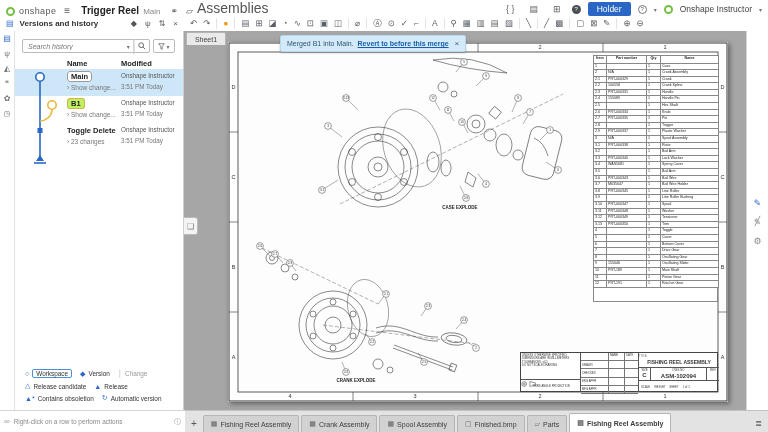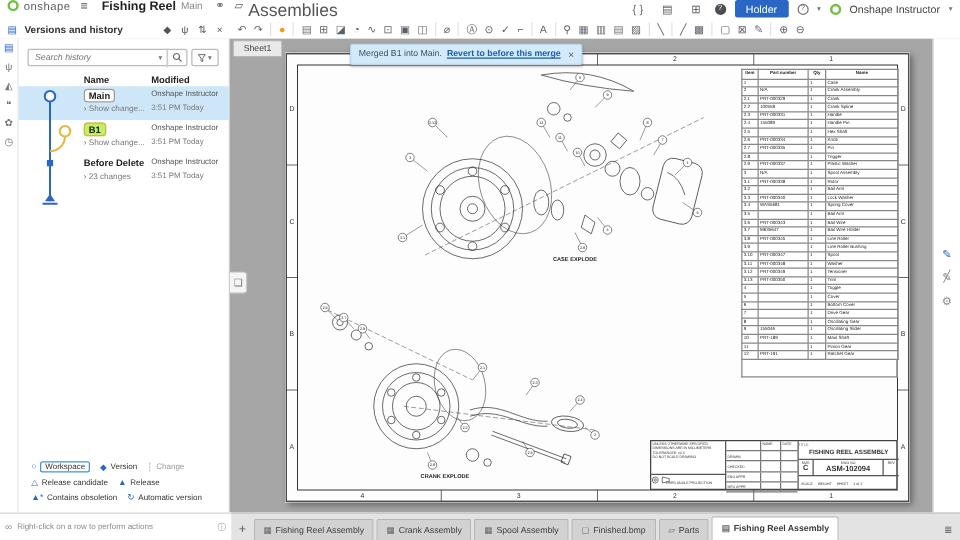--- a/index.html
+++ b/index.html
@@ -1,19 +1,19 @@
 <!DOCTYPE html>
 <html><head>
 <meta charset="utf-8">
 <style>
   html,body{margin:0;padding:0;background:#ccc;}
   #app{position:relative;width:768px;height:432px;background:#fff;overflow:hidden;
        font-family:"Liberation Sans",sans-serif;color:#333;-webkit-font-smoothing:antialiased;}
   
-  #topbar{position:absolute;left:0;top:0;width:768px;height:16px;display:flex;align-items:flex-start;
+  #topbar{position:absolute;left:0;top:0;width:768px;height:16px;display:flex;align-items:flex-end;
           padding:0 6px;box-sizing:border-box;background:#fff;font-size:9px;}
   .logo-mark{width:9px;height:9px;border:2px solid #74bf44;border-radius:50%;display:inline-block;box-sizing:border-box;}
   #logo-text{color:#5a5a5a;font-size:9px;letter-spacing:.4px;margin:0 8px 0 4px;}
   .hamb{display:inline-block;width:10px;color:#555;font-size:10px;margin-right:7px;}
   #doc-title{font-weight:bold;font-size:10px;color:#222;margin-right:4px;}
   #doc-branch{color:#888;font-size:8px;margin-right:6px;}
   .tb-ic{color:#666;font-size:9px;margin:0 4px;line-height:1;}
   #tb-right{margin-left:auto;display:flex;align-items:center;gap:7px;}
   .circle-dark{width:9px;height:9px;border-radius:50%;background:#4a4f54;color:#fff;font-size:6px;
                display:inline-flex;align-items:center;justify-content:center;}
@@ -140,21 +140,21 @@
 </style>
 </head>
 <body>
 
 <div id="app">
 
   <div id="topbar">
     <span class="logo-mark"></span>
     <span id="logo-text">onshape</span>
     <span class="hamb">≡</span>
-    <span id="doc-title">Fishing Reel</span>
+    <span id="doc-title">Trigger Reel</span>
     <span id="doc-branch">Main</span>
     <span class="tb-ic">⚭</span>
     <span class="tb-ic">▱</span>
     <span style="font-size:14px;color:#555;">Assemblies</span>
     <div id="tb-right">
       <span class="tb-ic">{ }</span>
       <span class="tb-ic">▤</span>
       <span class="tb-ic">⊞</span>
       <span class="circle-dark">?</span>
       <button id="share-btn">Holder</button>
@@ -273,21 +273,21 @@
             <div class="by">Onshape Instructor</div>
             <div class="tm">3:51 PM Today</div>
           </div>
           <div class="hrow">
             <div class="nm"><span class="badge yellow">B1</span></div>
             <div class="sub">› Show change...</div>
             <div class="by">Onshape Instructor</div>
             <div class="tm">3:51 PM Today</div>
           </div>
           <div class="hrow">
-            <div class="nm">Before Delete</div>
+            <div class="nm">Toggle Delete</div>
             <div class="sub">› 23 changes</div>
             <div class="by">Onshape Instructor</div>
             <div class="tm">3:51 PM Today</div>
           </div>
         </div>
 
       <svg id="graph" width="40" height="112">
         <line x1="15" y1="8" x2="15" y2="92" stroke="#2a67c5" stroke-width="1.6"></line>
         <path d="M27 40 C27 48 20 52 15 52" fill="none" stroke="#e8b63d" stroke-width="1.6"></path>
         <rect x="12.5" y="59" width="5" height="5" fill="#2a67c5"></rect>

